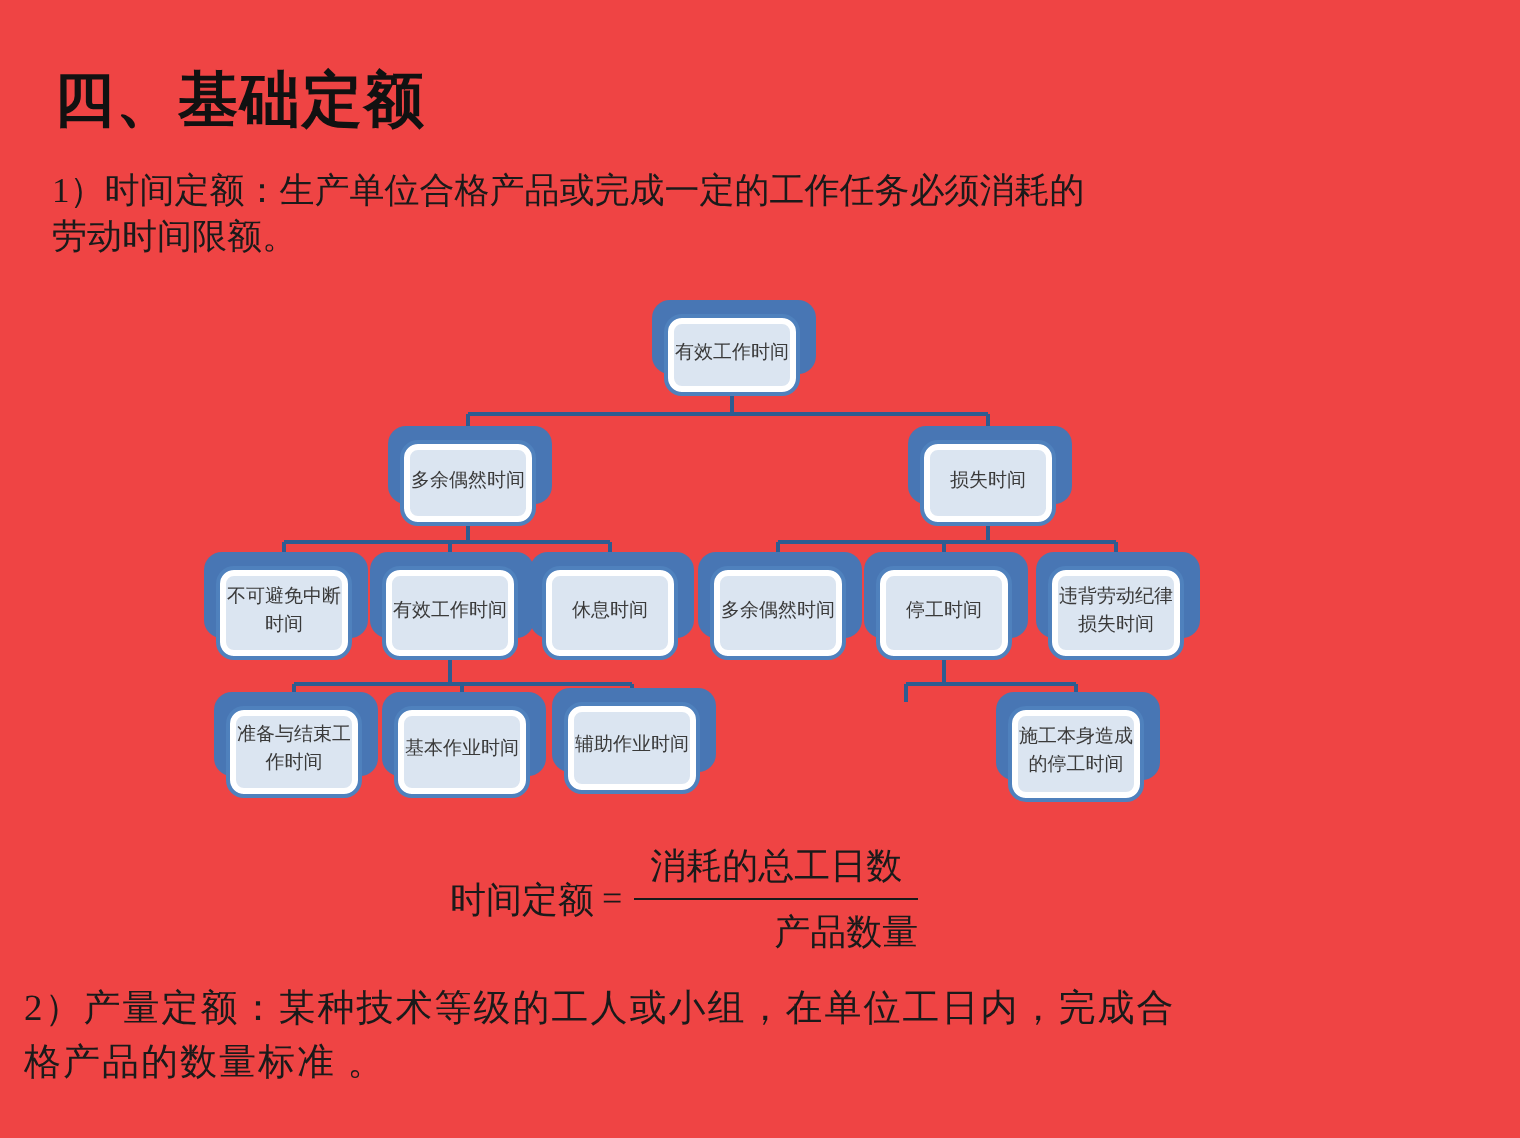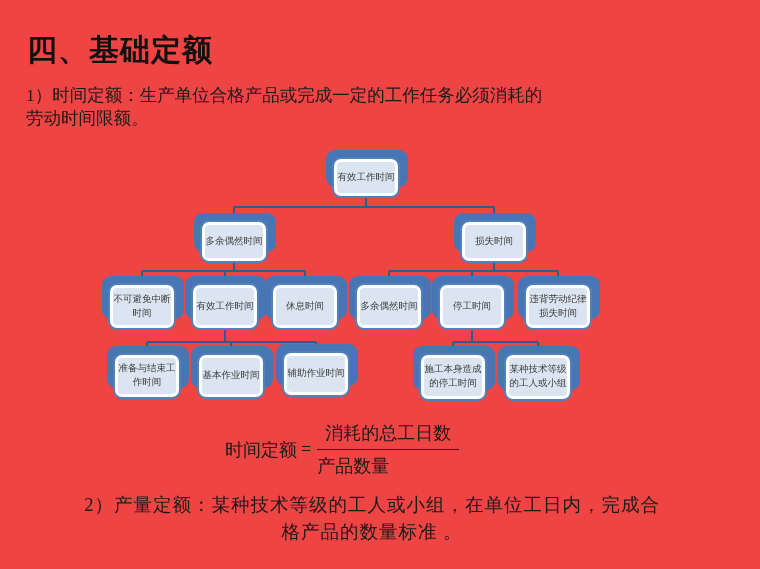--- a/index.html
+++ b/index.html
@@ -23,21 +23,21 @@
     position:absolute;left:27px;top:30px;
     font-size:30px;font-weight:bold;letter-spacing:1px;
     color:#111;
   }
   .intro{
     position:absolute;left:26px;top:84px;
     font-size:17.5px;line-height:23px;
   }
   .outro{
     position:absolute;left:12px;top:492px;width:720px;
-    font-size:18.5px;line-height:27px;letter-spacing:1px;text-align:center;
+    font-size:18.5px;line-height:27px;letter-spacing:1px;
   }
   .diagram{position:absolute;left:0;top:0;width:760px;height:569px;}
   .connectors{position:absolute;left:0;top:0;}
   .node{position:absolute;border-radius:9px;}
   .node::before{
     content:"";position:absolute;
     top:-7px;left:-6px;right:-8px;bottom:11px;
     background:var(--node-back);
     border-radius:9px;
   }
@@ -54,21 +54,21 @@
     color:#3a3a3a;
     padding:2px 3px;
     word-break:break-all;
   }
   .formula{
     position:absolute;left:225px;top:421px;
     display:flex;align-items:center;
     font-size:18px;
   }
   .formula .eq{margin:0 6px 0 4px;}
-  .frac{display:inline-flex;flex-direction:column;text-align:left;}
+  .frac{display:inline-flex;flex-direction:column;text-align:right;}
   .frac .num{border-bottom:1.6px solid #1a1a1a;padding:0 8px 4px;}
   .frac .den{padding-top:4px;}
 </style>
 </head>
 <body>
 
 <div class="slide">
 
   <div class="title">四、基础定额</div>
 
@@ -126,25 +126,22 @@
 
     <div class="node" style="left:113px;top:353px;width:68px;height:46px">
       <div class="face">准备与结束工作时间</div>
     </div>
     <div class="node" style="left:197px;top:353px;width:68px;height:46px">
       <div class="face">基本作业时间</div>
     </div>
     <div class="node" style="left:282px;top:351px;width:68px;height:46px">
       <div class="face">辅助作业时间</div>
     </div>
-    <div class="node" style="left:419px;top:353px;width:68px;height:48px">
+    <div class="node" style="left:504px;top:353px;width:68px;height:48px">
       <div class="face">施工本身造成的停工时间</div>
-    </div>
-    <div class="node" style="left:504px;top:353px;width:68px;height:48px">
-      <div class="face">某种技术等级的工人或小组</div>
     </div>
 
   </div>
 
   <div class="formula">
     <span>时间定额</span>
     <span class="eq">=</span>
     <span class="frac">
       <span class="num">消耗的总工日数</span>
       <span class="den">产品数量</span>

